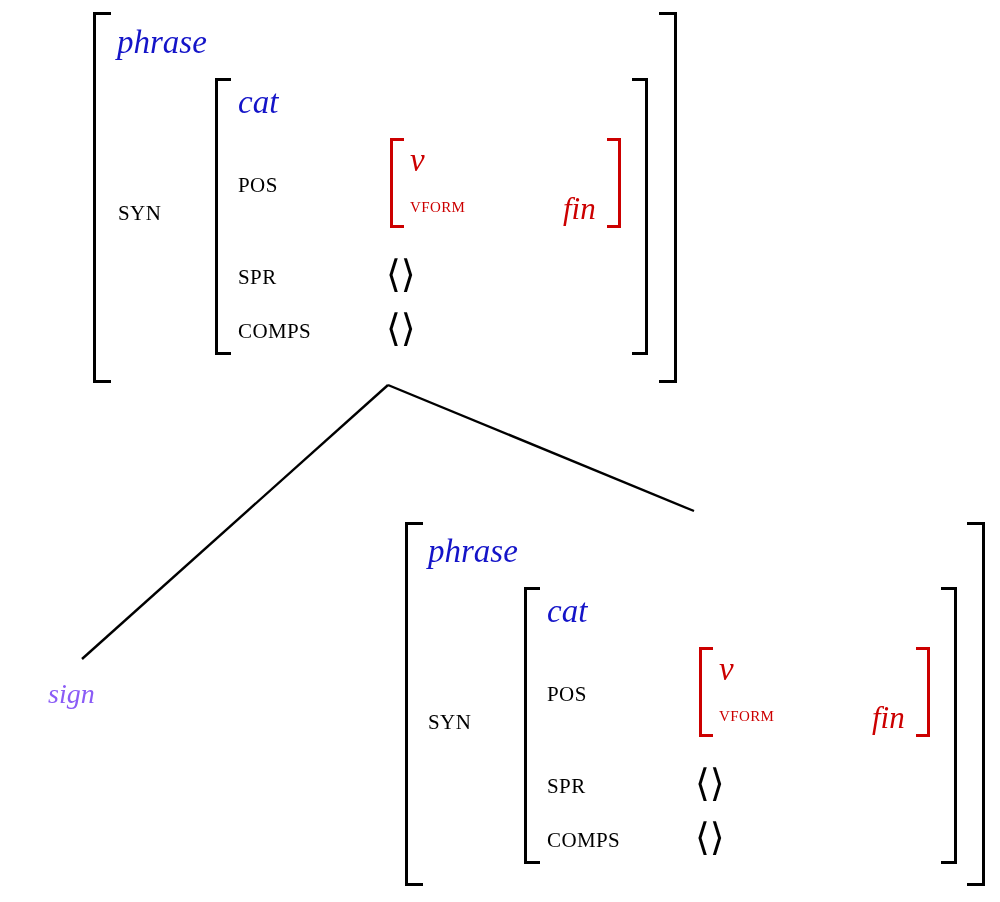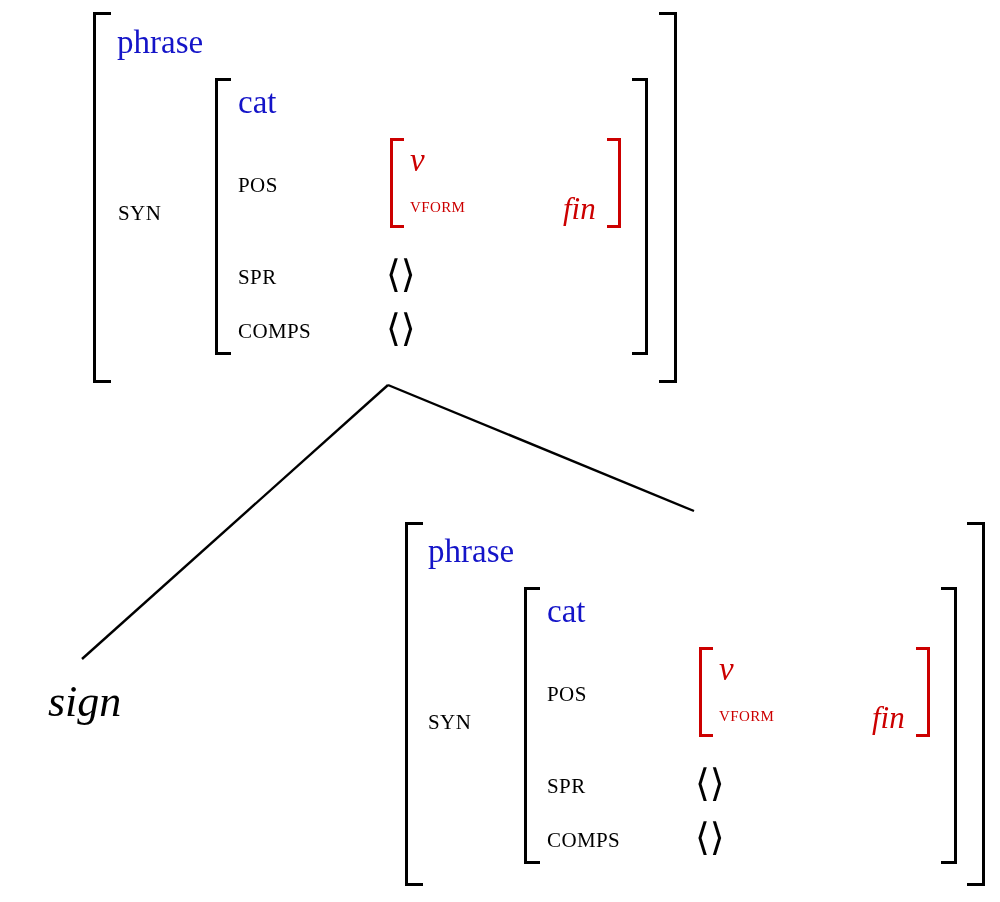--- a/index.html
+++ b/index.html
@@ -56,20 +56,21 @@
     border-bottom: 3px solid #cc0000;
   }
 
   
   .txt {
     position: absolute;
     white-space: nowrap;
     line-height: 1;
   }
   .type-name {
+    font-style: italic;
     color: #1414c8;
     font-size: 33px;
   }
   .type-name-red {
     font-style: italic;
     color: #cc0000;
     font-size: 33px;
   }
   .feat {
     color: #000000;
@@ -90,22 +91,22 @@
     color: #cc0000;
     font-size: 31px;
   }
   .elist {
     color: #000000;
     font-size: 38px;
     font-family: "DejaVu Sans", sans-serif;
   }
   .leaf-label {
     font-style: italic;
-    color: #000000;
-    font-size: 44px;
+    color: #8b5cf6;
+    font-size: 28px;
   }
 </style>
 </head>
 <body>
 
 <div id="stage">
 
   <svg id="tree-lines" viewBox="0 0 1000 902" width="1000" height="902">
     <line x1="388" y1="385" x2="82" y2="659" stroke="#000000" stroke-width="2.4"></line>
     <line x1="388" y1="385" x2="694" y2="511" stroke="#000000" stroke-width="2.4"></line>

